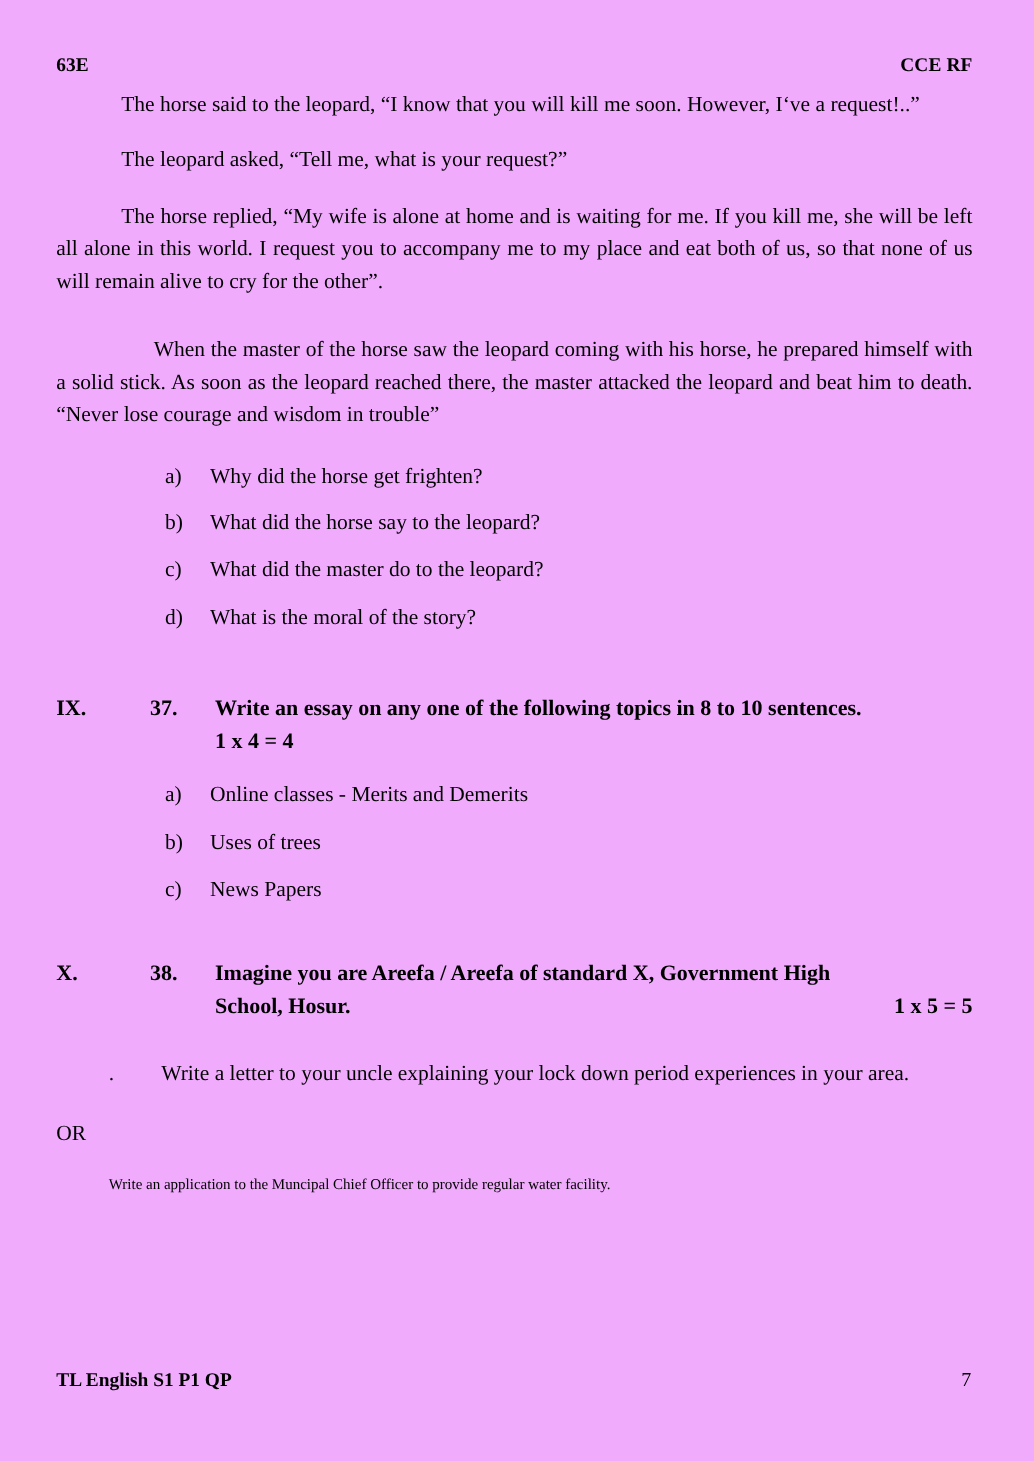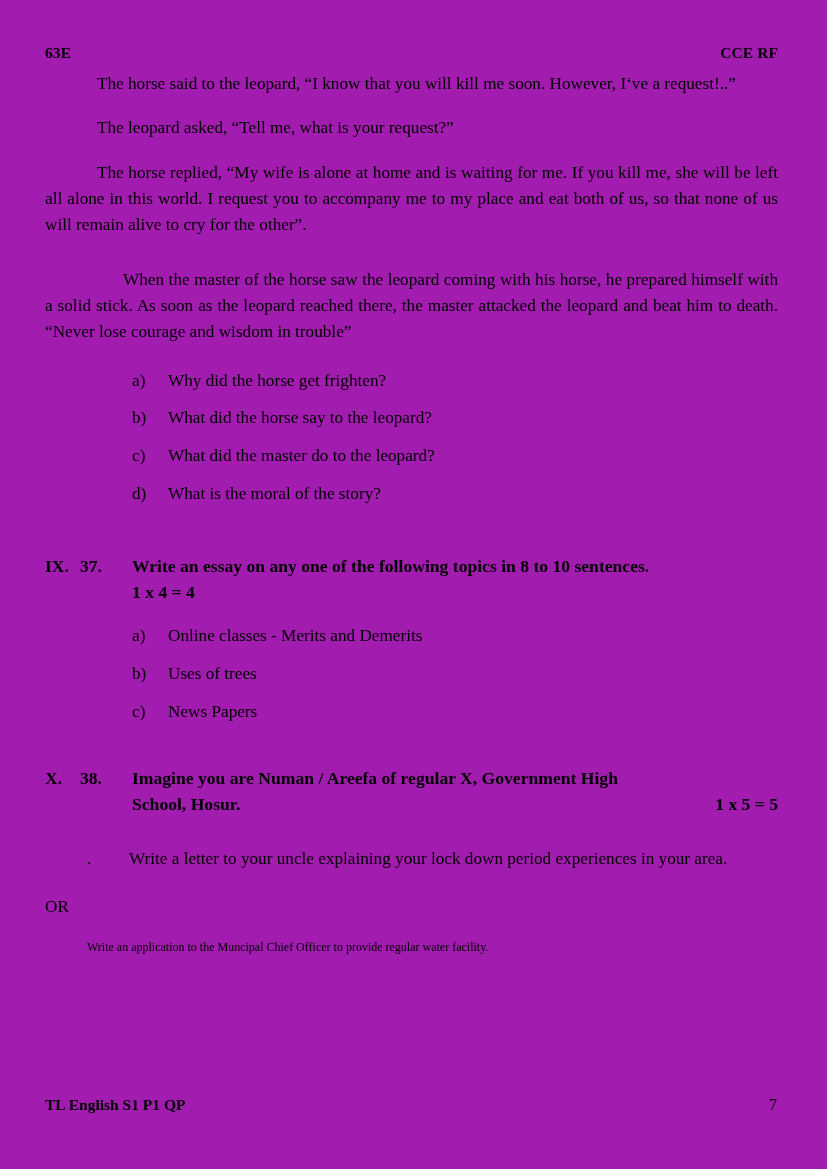--- a/index.html
+++ b/index.html
@@ -8,21 +8,21 @@
     background: #ffffff;
   }
   body {
     font-family: "Liberation Serif", "DejaVu Serif", serif;
     color: #000000;
   }
   .page {
     position: relative;
     width: 827px;
     height: 1169px;
-    background: #a21caf;
+    background: #f0abfc;
     overflow: hidden;
     box-sizing: border-box;
   }
   .content {
     position: absolute;
     left: 45px;
     top: 44px;
     width: 733px;
   }
 
@@ -81,20 +81,21 @@
     line-height: 1.5;
     font-weight: bold;
   }
   .question .roman {
     width: 35px;
     flex: 0 0 35px;
   }
   .question .qnum {
     width: 52px;
     flex: 0 0 52px;
+    margin-left: 40px;
   }
   .question .qbody {
     flex: 1;
   }
   .qline {
     display: block;
   }
   .qline-with-marks {
     display: flex;
     justify-content: space-between;
@@ -245,21 +246,21 @@
         <span class="item-text">News Papers</span>
       </li>
     </ul>
 
     <div class="sp-40"></div>
 
     <div class="question">
       <span class="roman">X.</span>
       <span class="qnum">38.</span>
       <span class="qbody">
-        <span class="qline">Imagine you are Numan / Areefa of regular X, Government High</span>
+        <span class="qline">Imagine you are Areefa / Areefa of standard X, Government High</span>
         <span class="qline-with-marks">
           <span>School, Hosur.</span>
           <span class="marks">1 x 5 = 5</span>
         </span>
       </span>
     </div>
 
     <div class="sp-28"></div>
 
     <div class="dot-para">

